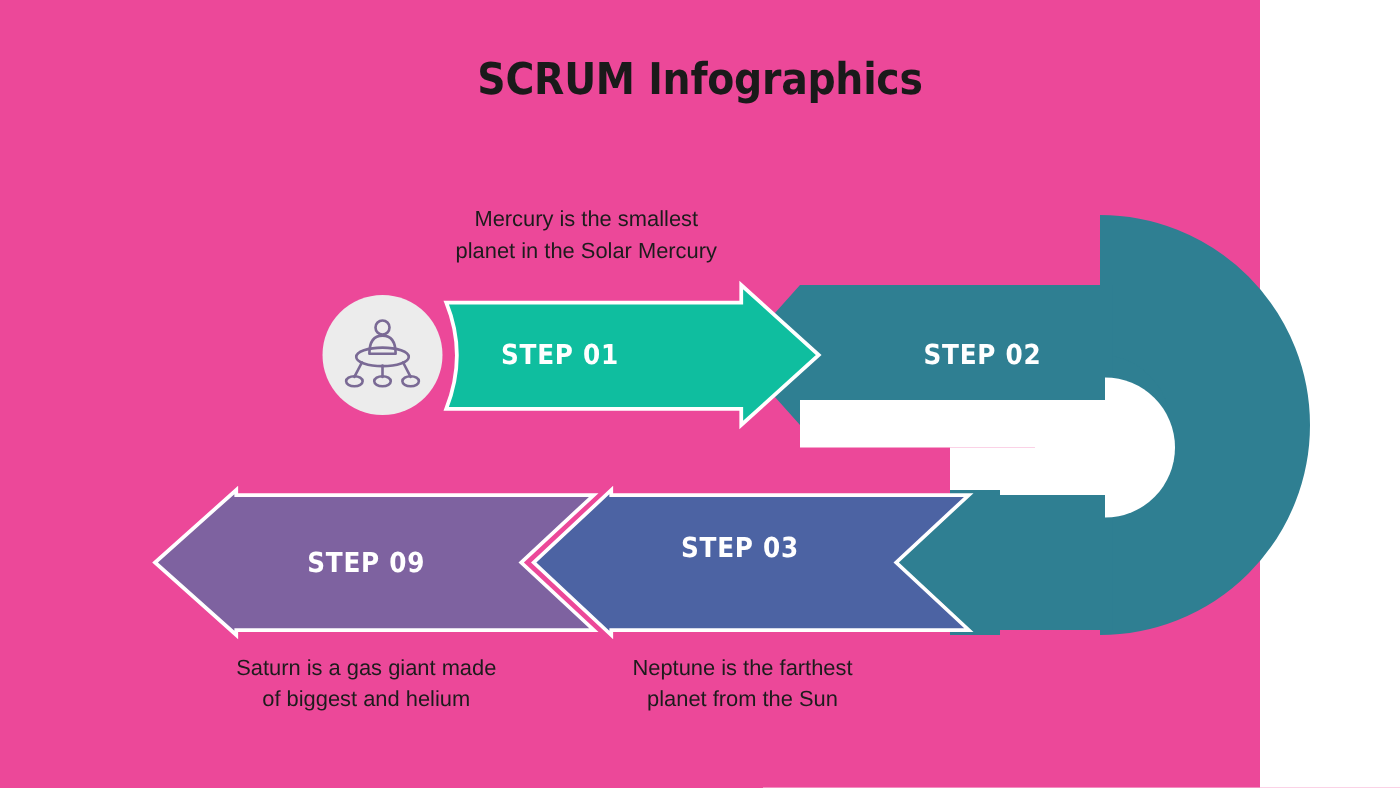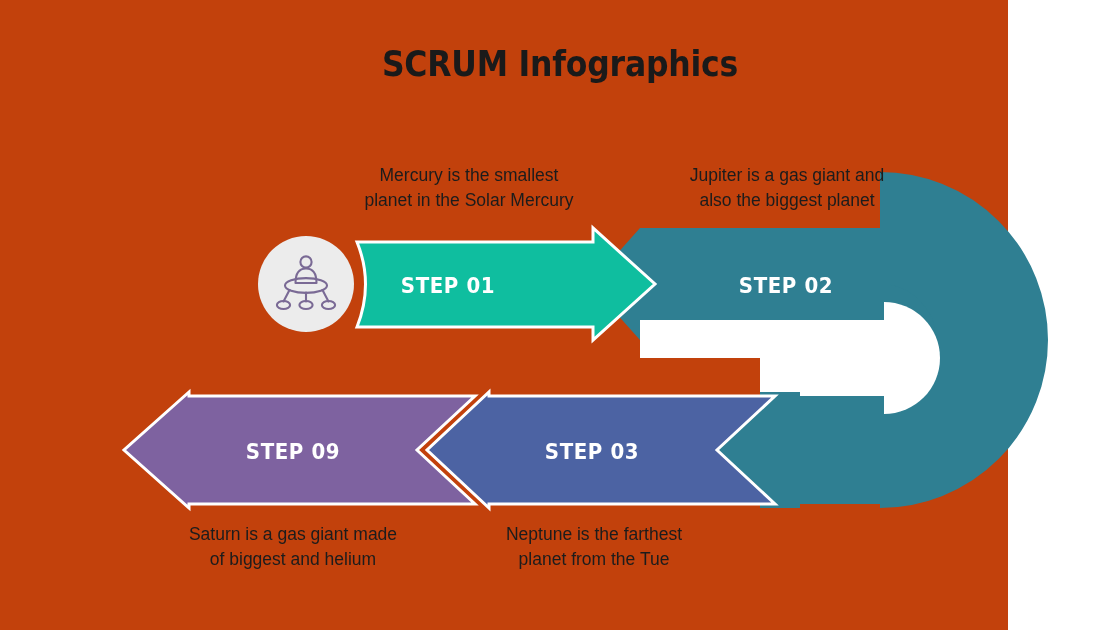--- a/index.html
+++ b/index.html
@@ -11,21 +11,21 @@
     width: 1120px;
     height: 630px;
     font-family: "Liberation Sans", sans-serif;
     position: relative;
     overflow: hidden;
   }
   #slide {
     position: relative;
     width: 1008px;
     height: 630px;
-    background: #c2410c;
+    background: #ec4899;
   }
   #title {
     position: absolute;
     left: 0;
     top: 44px;
     width: 1120px;
     text-align: center;
     font-family: "Liberation Sans Narrow", "DejaVu Sans Condensed", "Liberation Sans", sans-serif;
     font-size: 35px;
     font-weight: bold;
@@ -147,25 +147,23 @@
       <path d="M 322.5 290 L 328.5 301.5"></path>
       <ellipse cx="283.5" cy="305" rx="6.6" ry="4"></ellipse>
       <ellipse cx="306" cy="305" rx="6.6" ry="4"></ellipse>
       <ellipse cx="328.5" cy="305" rx="6.6" ry="4"></ellipse>
     </g>
 
   </svg>
 
   <div class="step-label" style="left:448px; top:285px;">STEP 01</div>
   <div class="step-label" style="left:786px; top:285px;">STEP 02</div>
-  <div class="step-label" style="left:592px; top:451px;">STEP 03</div>
+  <div class="step-label" style="left:592px; top:439px;">STEP 03</div>
   <div class="step-label" style="left:293px; top:451px;">STEP 09</div>
 
   <div class="caption" style="left:469px; top:163px;">Mercury is the smallest
 planet in the Solar Mercury</div>
-  <div class="caption" style="left:787px; top:163px;">Jupiter is a gas giant and
-also the biggest planet</div>
   <div class="caption" style="left:594px; top:522px;">Neptune is the farthest
-planet from the Tue</div>
+planet from the Sun</div>
   <div class="caption" style="left:293px; top:522px;">Saturn is a gas giant made
 of biggest and helium</div>
 
 </div>
 
 </body></html>

